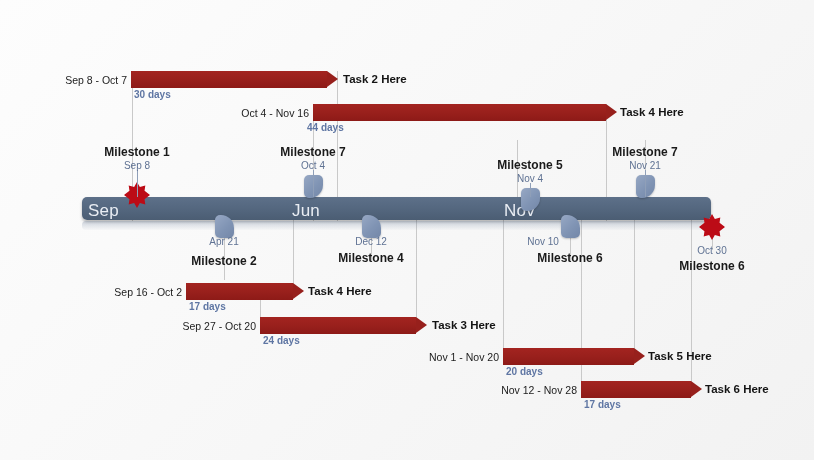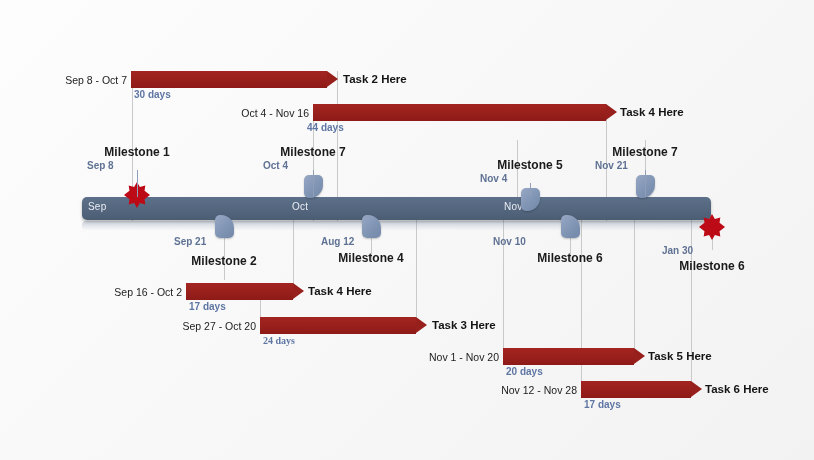--- a/index.html
+++ b/index.html
@@ -35,21 +35,21 @@
     box-shadow: 0 2px 3px rgba(0,0,0,0.28);
   }
   .timeline-reflection {
     position: absolute;
     border-radius: 4px;
     background: linear-gradient(to bottom, rgba(120,138,163,0.35) 0%, rgba(190,198,210,0.06) 100%);
   }
   .month-label {
     position: absolute;
     color: #e9edf3;
-    font-size: 10px;
+    font-size: 17px;
     font-family: "Liberation Sans", sans-serif;
     letter-spacing: 0.2px;
     white-space: nowrap;
   }
 
   
   .ms-square {
     position: absolute;
     width: 19px;
     height: 23px;
@@ -78,22 +78,21 @@
     font-weight: bold;
     color: #1a1a1a;
     white-space: nowrap;
     text-align: center;
   }
   .ms-date {
     position: absolute;
     font-size: 10px;
     color: #5f7293;
     white-space: nowrap;
-    text-align: left;
-    font-weight: bold;
+    text-align: center;
   }
 
   
   .task-bar {
     position: absolute;
     height: 17px;
     background: linear-gradient(to bottom, #a32420 0%, #99201c 50%, #8d1a17 100%);
   }
   .task-arrow {
     position: absolute;
@@ -148,21 +147,21 @@
       <div class="gridline" style="left: 645px; top: 140px; height: 57px;"></div>
       <div class="gridline" style="left: 691px; top: 220px; height: 170px;"></div>
       <div class="gridline" style="left: 712px; top: 220px; height: 30px;"></div>
     </div>
 
   <div id="timeline-band" class="timeline-band" style="left: 82px; top: 197px; width: 629px; height: 23px;"></div>
   <div id="timeline-reflection" class="timeline-reflection" style="left: 82px; top: 221px; width: 629px; height: 9px;"></div>
 
   <div id="month-labels-layer">
       <div class="month-label" style="left: 88px; top: 201px;">Sep</div>
-      <div class="month-label" style="left: 292px; top: 201px;">Oct</div>
+      <div class="month-label" style="left: 292px; top: 201px;">Jun</div>
       <div class="month-label" style="left: 504px; top: 201px;">Nov</div>
     </div>
 
   <div id="milestones-layer">
       <div class="ms-star" style="left: 124px; top: 182px;"></div>
       <div class="gridline" style="left: 137px; top: 170px; height: 27px; background: rgb(143, 159, 184);"></div>
       <div class="ms-title" style="left: 77px; top: 145px; width: 120px;">Milestone 1</div>
       <div class="ms-date" style="left: 87px; top: 160px; width: 100px;">Sep 8</div>
       <div class="ms-square up" style="left: 304px; top: 175px;"></div>
       <div class="gridline" style="left: 313px; top: 170px; height: 27px; background: rgb(143, 159, 184);"></div>
@@ -171,30 +170,30 @@
       <div class="ms-square up" style="left: 521px; top: 188px;"></div>
       <div class="gridline" style="left: 530px; top: 183px; height: 14px; background: rgb(143, 159, 184);"></div>
       <div class="ms-title" style="left: 470px; top: 158px; width: 120px;">Milestone 5</div>
       <div class="ms-date" style="left: 480px; top: 173px; width: 100px;">Nov 4</div>
       <div class="ms-square up" style="left: 636px; top: 175px;"></div>
       <div class="gridline" style="left: 645px; top: 170px; height: 27px; background: rgb(143, 159, 184);"></div>
       <div class="ms-title" style="left: 585px; top: 145px; width: 120px;">Milestone 7</div>
       <div class="ms-date" style="left: 595px; top: 160px; width: 100px;">Nov 21</div>
       <div class="ms-square down" style="left: 215px; top: 215px;"></div>
       <div class="ms-title" style="left: 164px; top: 254px; width: 120px;">Milestone 2</div>
-      <div class="ms-date" style="left: 174px; top: 236px; width: 100px;">Sep 21</div>
+      <div class="ms-date" style="left: 174px; top: 236px; width: 100px;">Apr 21</div>
       <div class="ms-square down" style="left: 362px; top: 215px;"></div>
       <div class="ms-title" style="left: 311px; top: 251px; width: 120px;">Milestone 4</div>
-      <div class="ms-date" style="left: 321px; top: 236px; width: 100px;">Aug 12</div>
+      <div class="ms-date" style="left: 321px; top: 236px; width: 100px;">Dec 12</div>
       <div class="ms-square down" style="left: 561px; top: 215px;"></div>
       <div class="ms-title" style="left: 510px; top: 251px; width: 120px;">Milestone 6</div>
       <div class="ms-date" style="left: 493px; top: 236px; width: 100px;">Nov 10</div>
       <div class="ms-star" style="left: 699px; top: 214px;"></div>
       <div class="ms-title" style="left: 652px; top: 259px; width: 120px;">Milestone 6</div>
-      <div class="ms-date" style="left: 662px; top: 245px; width: 100px;">Jan 30</div>
+      <div class="ms-date" style="left: 662px; top: 245px; width: 100px;">Oct 30</div>
     </div>
 
   <div id="tasks-layer">
       <div class="task-bar" style="left: 131px; top: 71px; width: 196px;"></div>
       <div class="task-arrow" style="left: 327px; top: 71px;"></div>
       <div class="task-name" style="left: 343px; top: 73px;">Task 2 Here</div>
       <div class="task-range" style="left: -33px; top: 74px; width: 160px;">Sep 8 - Oct 7</div>
       <div class="task-days" style="left: 134px; top: 89px;">30 days</div>
       <div class="task-bar" style="left: 313px; top: 104px; width: 293px;"></div>
       <div class="task-arrow" style="left: 606px; top: 104px;"></div>
@@ -203,21 +202,21 @@
       <div class="task-days" style="left: 307px; top: 122px;">44 days</div>
       <div class="task-bar" style="left: 186px; top: 283px; width: 107px;"></div>
       <div class="task-arrow" style="left: 293px; top: 283px;"></div>
       <div class="task-name" style="left: 308px; top: 285px;">Task 4 Here</div>
       <div class="task-range" style="left: 22px; top: 286px; width: 160px;">Sep 16 - Oct 2</div>
       <div class="task-days" style="left: 189px; top: 301px;">17 days</div>
       <div class="task-bar" style="left: 260px; top: 317px; width: 156px;"></div>
       <div class="task-arrow" style="left: 416px; top: 317px;"></div>
       <div class="task-name" style="left: 432px; top: 319px;">Task 3 Here</div>
       <div class="task-range" style="left: 96px; top: 320px; width: 160px;">Sep 27 - Oct 20</div>
-      <div class="task-days" style="left: 263px; top: 335px; font-family: Liberation Serif, serif;">24 days</div>
+      <div class="task-days" style="left: 263px; top: 335px;">24 days</div>
       <div class="task-bar" style="left: 503px; top: 348px; width: 131px;"></div>
       <div class="task-arrow" style="left: 634px; top: 348px;"></div>
       <div class="task-name" style="left: 648px; top: 350px;">Task 5 Here</div>
       <div class="task-range" style="left: 339px; top: 351px; width: 160px;">Nov 1 - Nov 20</div>
       <div class="task-days" style="left: 506px; top: 366px;">20 days</div>
       <div class="task-bar" style="left: 581px; top: 381px; width: 110px;"></div>
       <div class="task-arrow" style="left: 691px; top: 381px;"></div>
       <div class="task-name" style="left: 705px; top: 383px; text-align: center;">Task 6 Here</div>
       <div class="task-range" style="left: 417px; top: 384px; width: 160px;">Nov 12 - Nov 28</div>
       <div class="task-days" style="left: 584px; top: 399px;">17 days</div>

